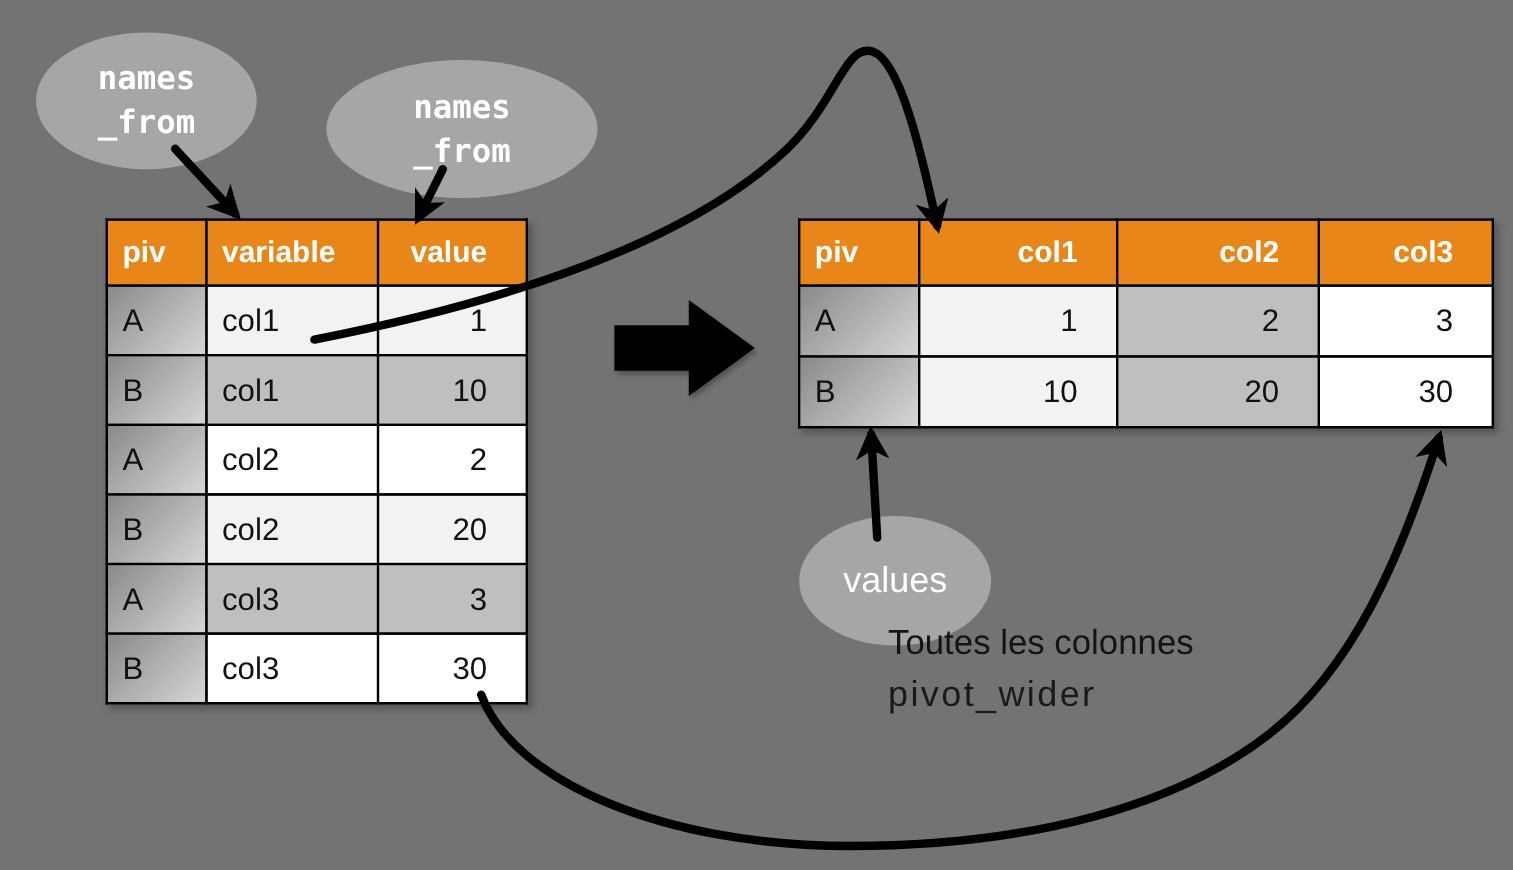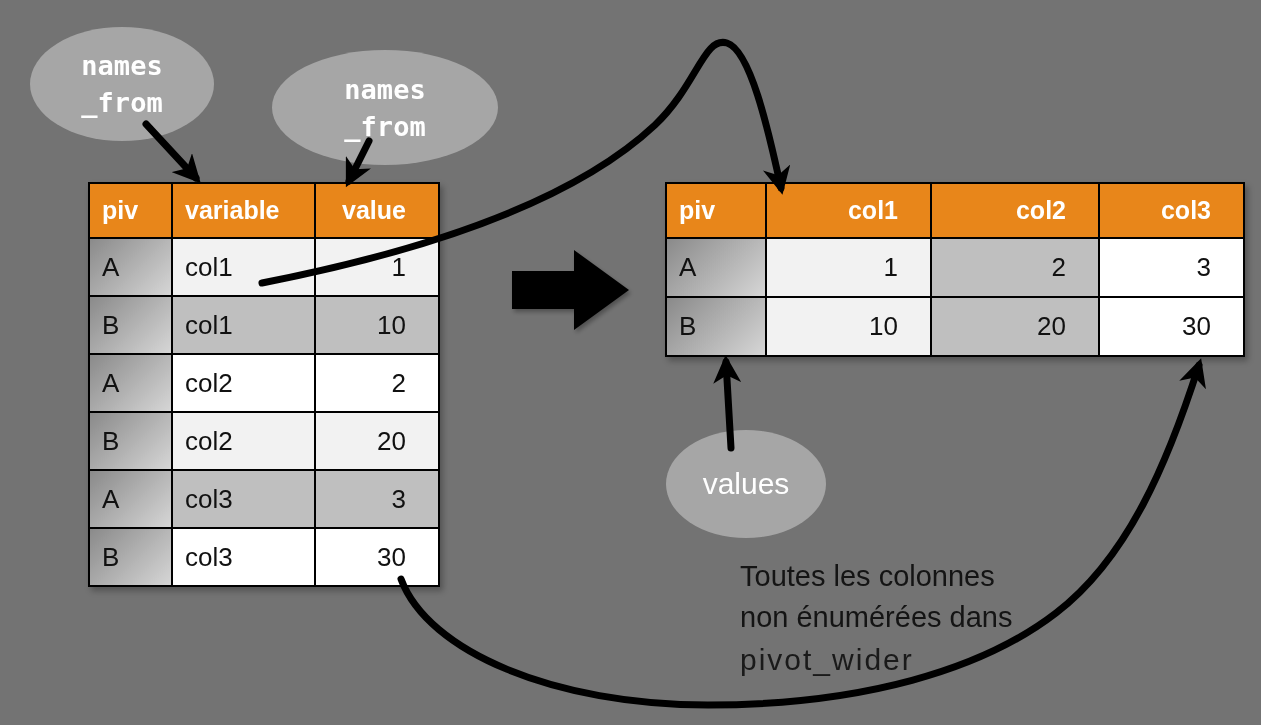--- a/index.html
+++ b/index.html
@@ -45,21 +45,21 @@
   #long-table th { height:55px; }
   #long-table td { height:58px; }
   #lt-c1 { width:83px; } #lt-c2 { width:143px; } #lt-c3 { width:124px; }
 
   #wide-table { left:665px; top:182px; }
   #wide-table th { height:55px; }
   #wide-table td { height:59px; }
   #wt-c1 { width:100px; } #wt-c2 { width:165px; } #wt-c3 { width:168px; } #wt-c4 { width:145px; }
 
   
-  #caption { position:absolute; left:740px; top:556px; color:#141414; }
+  #caption { position:absolute; left:740px; top:516px; color:#141414; }
   #caption .cap-line { font-size:29px; line-height:41px; }
   #caption .cap-code {
     font-family:Liberation Sans, sans-serif; font-size:30px;
     line-height:44px; letter-spacing:2px; color:#1a1a1a;
   }
 
   
   #arrows { position:absolute; left:0; top:0; width:1261px; height:725px;
             pointer-events:none; }
 </style>
@@ -149,21 +149,20 @@
       <td class="al piv-cell">B</td>
       <td class="ar shade-light">10</td>
       <td class="ar shade-medium">20</td>
       <td class="ar shade-white">30</td>
     </tr>
   </tbody>
     </table>
 
   <div id="caption">
     <div class="cap-line">Toutes les colonnes</div>
-    <div class="cap-line">non énumérées dans</div>
     <div class="cap-code">pivot_wider</div>
   </div>
 
   <svg id="arrows" viewBox="0 0 1261 725" xmlns="http://www.w3.org/2000/svg">
     <defs>
       <marker id="ah" viewBox="0 0 10 10" refX="7.5" refY="5" markerWidth="4" markerHeight="4" orient="auto-start-reverse">
         <path d="M0,0 L10,5 L0,10 L2.8,5 Z" fill="#000"></path>
       </marker>
       <filter id="ds" x="-20%" y="-20%" width="140%" height="140%">
         <feDropShadow dx="2" dy="3" stdDeviation="2" flood-opacity="0.3"></feDropShadow>

